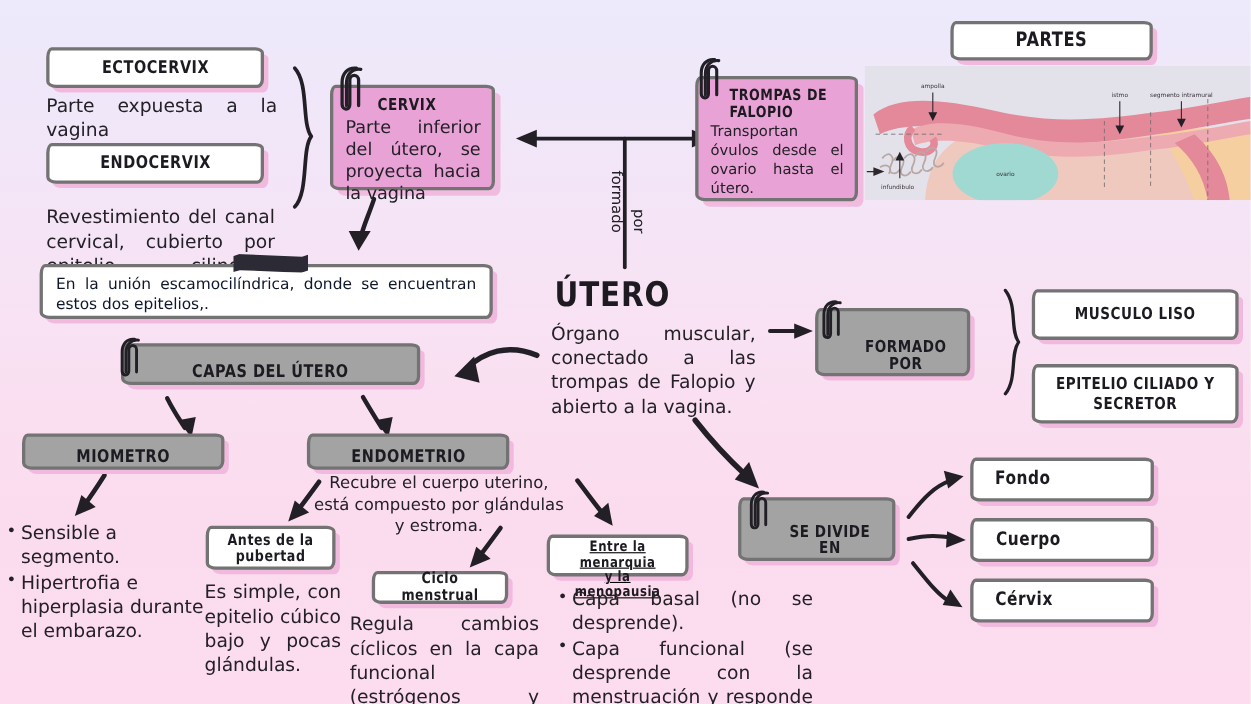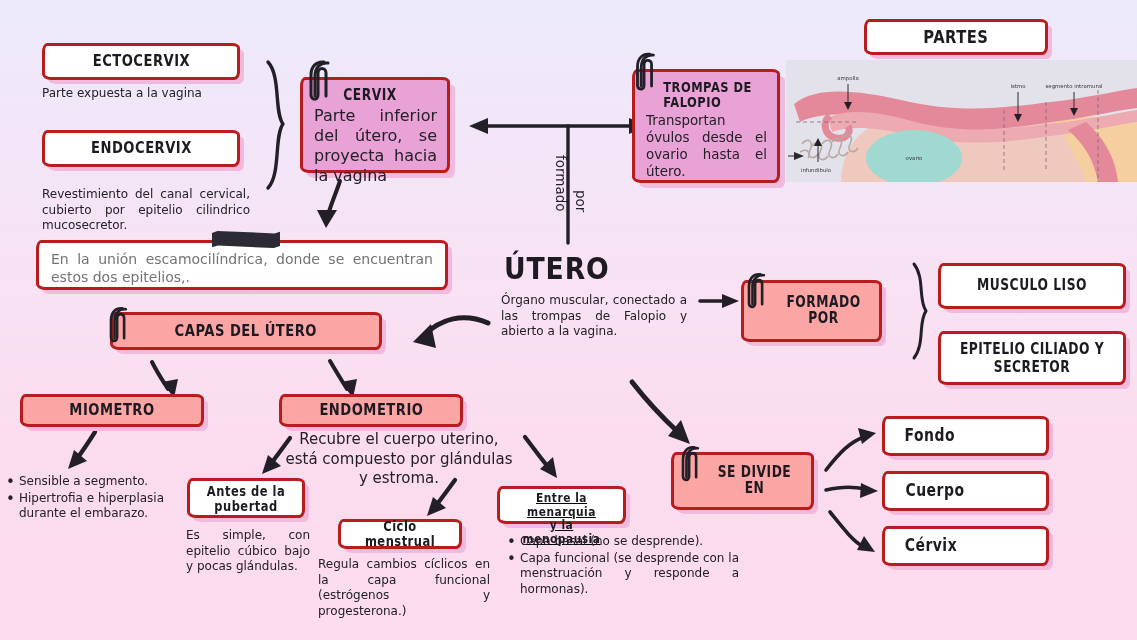--- a/index.html
+++ b/index.html
@@ -9,45 +9,45 @@
     font-family: "DejaVu Sans", sans-serif;
     background: linear-gradient(to bottom, #eceafb 0%, #f2e6f8 22%, #f8e2f3 45%, #fbdcee 72%, #fcdcee 100%);
     position:relative;
   }
   #canvas { position:absolute; inset:0; width:1137px; height:640px; }
 
   
   .hbox {
     position:absolute;
     background:#ffffff;
-    border:3px solid #b91c1c;
+    border:3px solid #737373;
     border-radius:5px 8px 6px 9px / 9px 5px 8px 6px;
     display:flex; align-items:center; justify-content:center;
     text-align:center;
     box-shadow: 5px 5px 0 -1px #f2b9de;
   }
   .hbox.pink {
     background:#e8a2d6;
     box-shadow: 6px 6px 0 -1px #f0bbdf;
   }
-  .hbox.pinklite { background:#fca5a5; }
+  .hbox.pinklite { background:#a3a3a3;align-items:flex-end; }
 
   .head {
     font-family:"DejaVu Sans", sans-serif;
     font-weight:700;
     letter-spacing:0.6px;
     color:#1d1a21;
     line-height:1.05;
     transform: scaleX(0.82);
   }
 
   .body-text {
     position:absolute;
     color:#232027;
-    font-size:12px;
+    font-size:17px;
     line-height:1.30;
     text-align:justify;
     font-family:"DejaVu Sans", sans-serif;
   }
   .body-text.center { text-align:center; }
   .body-text ul { list-style:none; }
   .body-text li { position:relative; padding-left:13px; margin-bottom:1px; }
   .body-text li:before {
     content:"\2022"; position:absolute; left:0; top:-1px; font-size:15px;
   }
@@ -147,21 +147,21 @@
 <div class="hbox pink" style="left:300px; top:77px; width:150px; height:96px; display:block; padding:8px 10px 8px 11px;">
   <div class="head" style="font-size:15px; text-align:left; margin-left:20px;">CERVIX</div>
   <div style="font-size:16px; line-height:1.25; text-align:justify; color:#232027; margin-top:2px;">Parte inferior del útero, se proyecta hacia la vagina</div>
 </div>
 <svg class="clip" style="left:303px; top:58px;" width="32" height="46" viewBox="0 0 32 46">
   <path d="M21,4 C13,3 8,9 8,17 L8,37 C8,42 15,43 15,37 L15,15 C15,9 23,9 23,15 L23,38" stroke="#221f26" stroke-width="3" fill="none" stroke-linecap="round"></path>
   <path d="M25,5 C17,4 12,10 12,18 L12,38" stroke="#221f26" stroke-width="3" fill="none" stroke-linecap="round"></path>
 </svg>
 
 <div class="hbox" style="left:36px; top:240px; width:412px; height:50px; display:block; padding:7px 12px;">
-  <div style="font-size:14px; line-height:1.3; text-align:justify; color:#737373;">En la unión escamocilíndrica, donde se encuentran estos dos epitelios,.</div>
+  <div style="font-size:14px; line-height:1.3; text-align:justify; color:#0f172a;">En la unión escamocilíndrica, donde se encuentran estos dos epitelios,.</div>
 </div>
 <div style="position:absolute; left:212px; top:231px; width:68px; height:17px; background:#2c2a35;
             clip-path: polygon(0% 12%, 8% 0%, 92% 14%, 100% 4%, 100% 88%, 91% 100%, 9% 86%, 0% 96%);"></div>
 
 <div class="hbox pink" style="left:632px; top:69px; width:148px; height:114px; display:block; padding:8px 10px 8px 11px;">
   <div class="head" style="font-size:14px; text-align:left; margin-left:7px;">TROMPAS DE FALOPIO</div>
   <div style="font-size:13.4px; line-height:1.27; text-align:justify; color:#232027; margin-top:3px;">Transportan óvulos desde el ovario hasta el útero.</div>
 </div>
 <svg class="clip" style="left:630px; top:50px;" width="30" height="44" viewBox="0 0 32 46">
   <path d="M21,4 C13,3 8,9 8,17 L8,37 C8,42 15,43 15,37 L15,15 C15,9 23,9 23,15 L23,38" stroke="#221f26" stroke-width="3" fill="none" stroke-linecap="round"></path>

